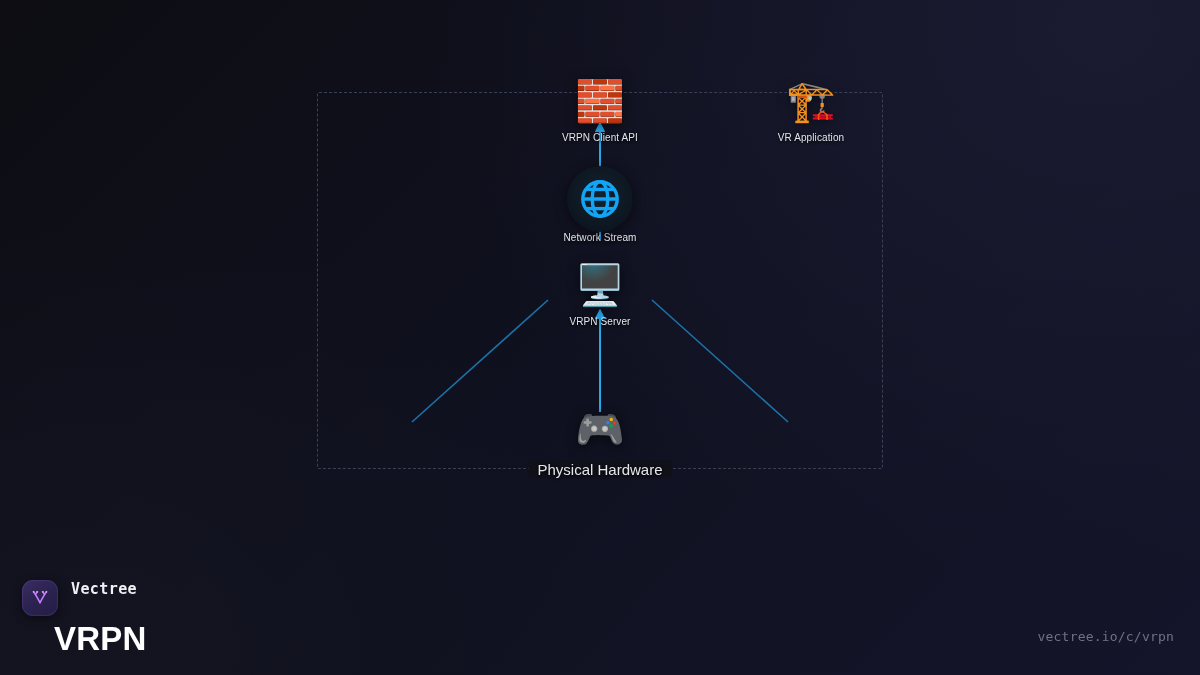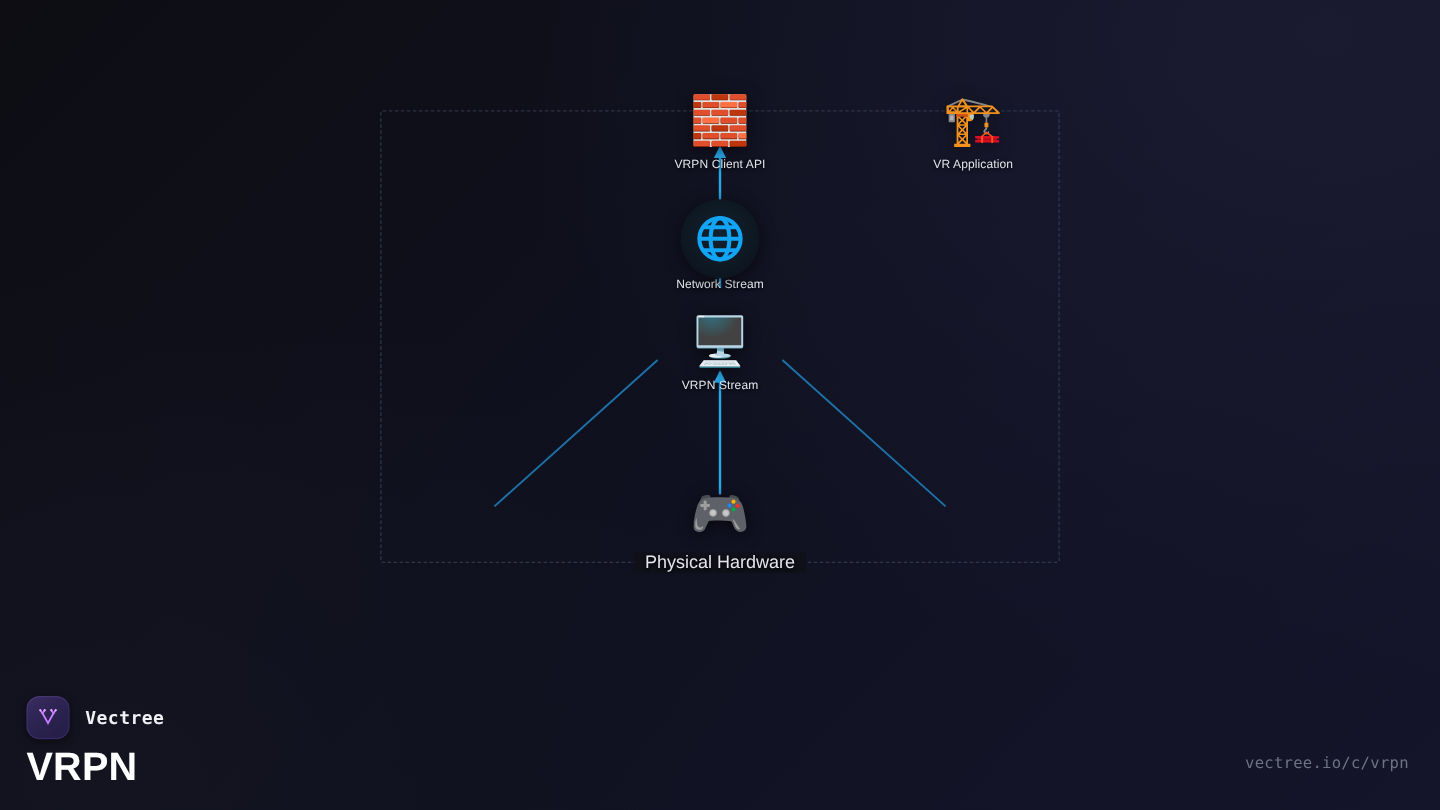--- a/index.html
+++ b/index.html
@@ -67,21 +67,21 @@
   .globe { width:48px; height:48px; display:block; }
 
   
   .brand {
     position:absolute;
     left:22px; bottom:18px;
     display:flex;
     flex-direction:column;
     gap:6px;
   }
-  .brand-row { display:flex; align-items:center; gap:13px; }
+  .brand-row { display:flex; gap:13px; }
   .logo-badge {
     width:36px; height:36px;
     border-radius:11px;
     background:linear-gradient(145deg,#3b2d62 0%,#2b2350 48%,#241d45 100%);
     display:flex; align-items:center; justify-content:center;
     box-shadow:0 2px 8px rgba(0,0,0,.5), inset 0 0 0 1px rgba(150,110,230,.16);
   }
   .logo-badge svg { width:22px; height:22px; display:block; }
   .brand-name {
     font-family:"DejaVu Sans Mono", monospace;
@@ -89,20 +89,21 @@
     font-weight:700;
     color:#f0f1f5;
     letter-spacing:.4px;
   }
   .brand-title {
     font-size:33px;
     font-weight:700;
     color:#ffffff;
     letter-spacing:.2px;
     line-height:1.05;
+    margin-left:32px;
   }
   .url {
     position:absolute;
     right:26px; bottom:31px;
     font-family:"DejaVu Sans Mono", monospace;
     font-size:13px;
     color:#6e7382;
     letter-spacing:.2px;
     text-align:center;
   }
@@ -146,21 +147,21 @@
               <line x1="3.4" y1="12" x2="20.6" y2="12"></line>
               <line x1="4.9" y1="7.2" x2="19.1" y2="7.2"></line>
               <line x1="4.9" y1="16.8" x2="19.1" y2="16.8"></line>
             </g>
           </svg>
         </div>
         <div class="caption">Network Stream</div>
       </div>
       <div class="node" style="left: 600px; top: 258px;">
         <div class="glyph">🖥️</div>
-        <div class="caption">VRPN Stream</div>
+        <div class="caption">VRPN Server</div>
       </div>
       <div class="node" style="left: 600px; top: 402px;">
         <div class="glyph">🎮</div>
       </div>
     </div>
 
   <div id="boundary-caption" style="position: absolute; transform: translate(-50%, -50%); padding: 0px 9px; font-size: 15px; color: rgb(227, 230, 236); white-space: nowrap; background: rgb(15, 16, 24); text-shadow: rgba(0, 0, 0, 0.9) 0px 1px 3px; left: 600px; top: 469px;">Physical Hardware</div>
 
   <div class="brand">
     <div class="brand-row">

